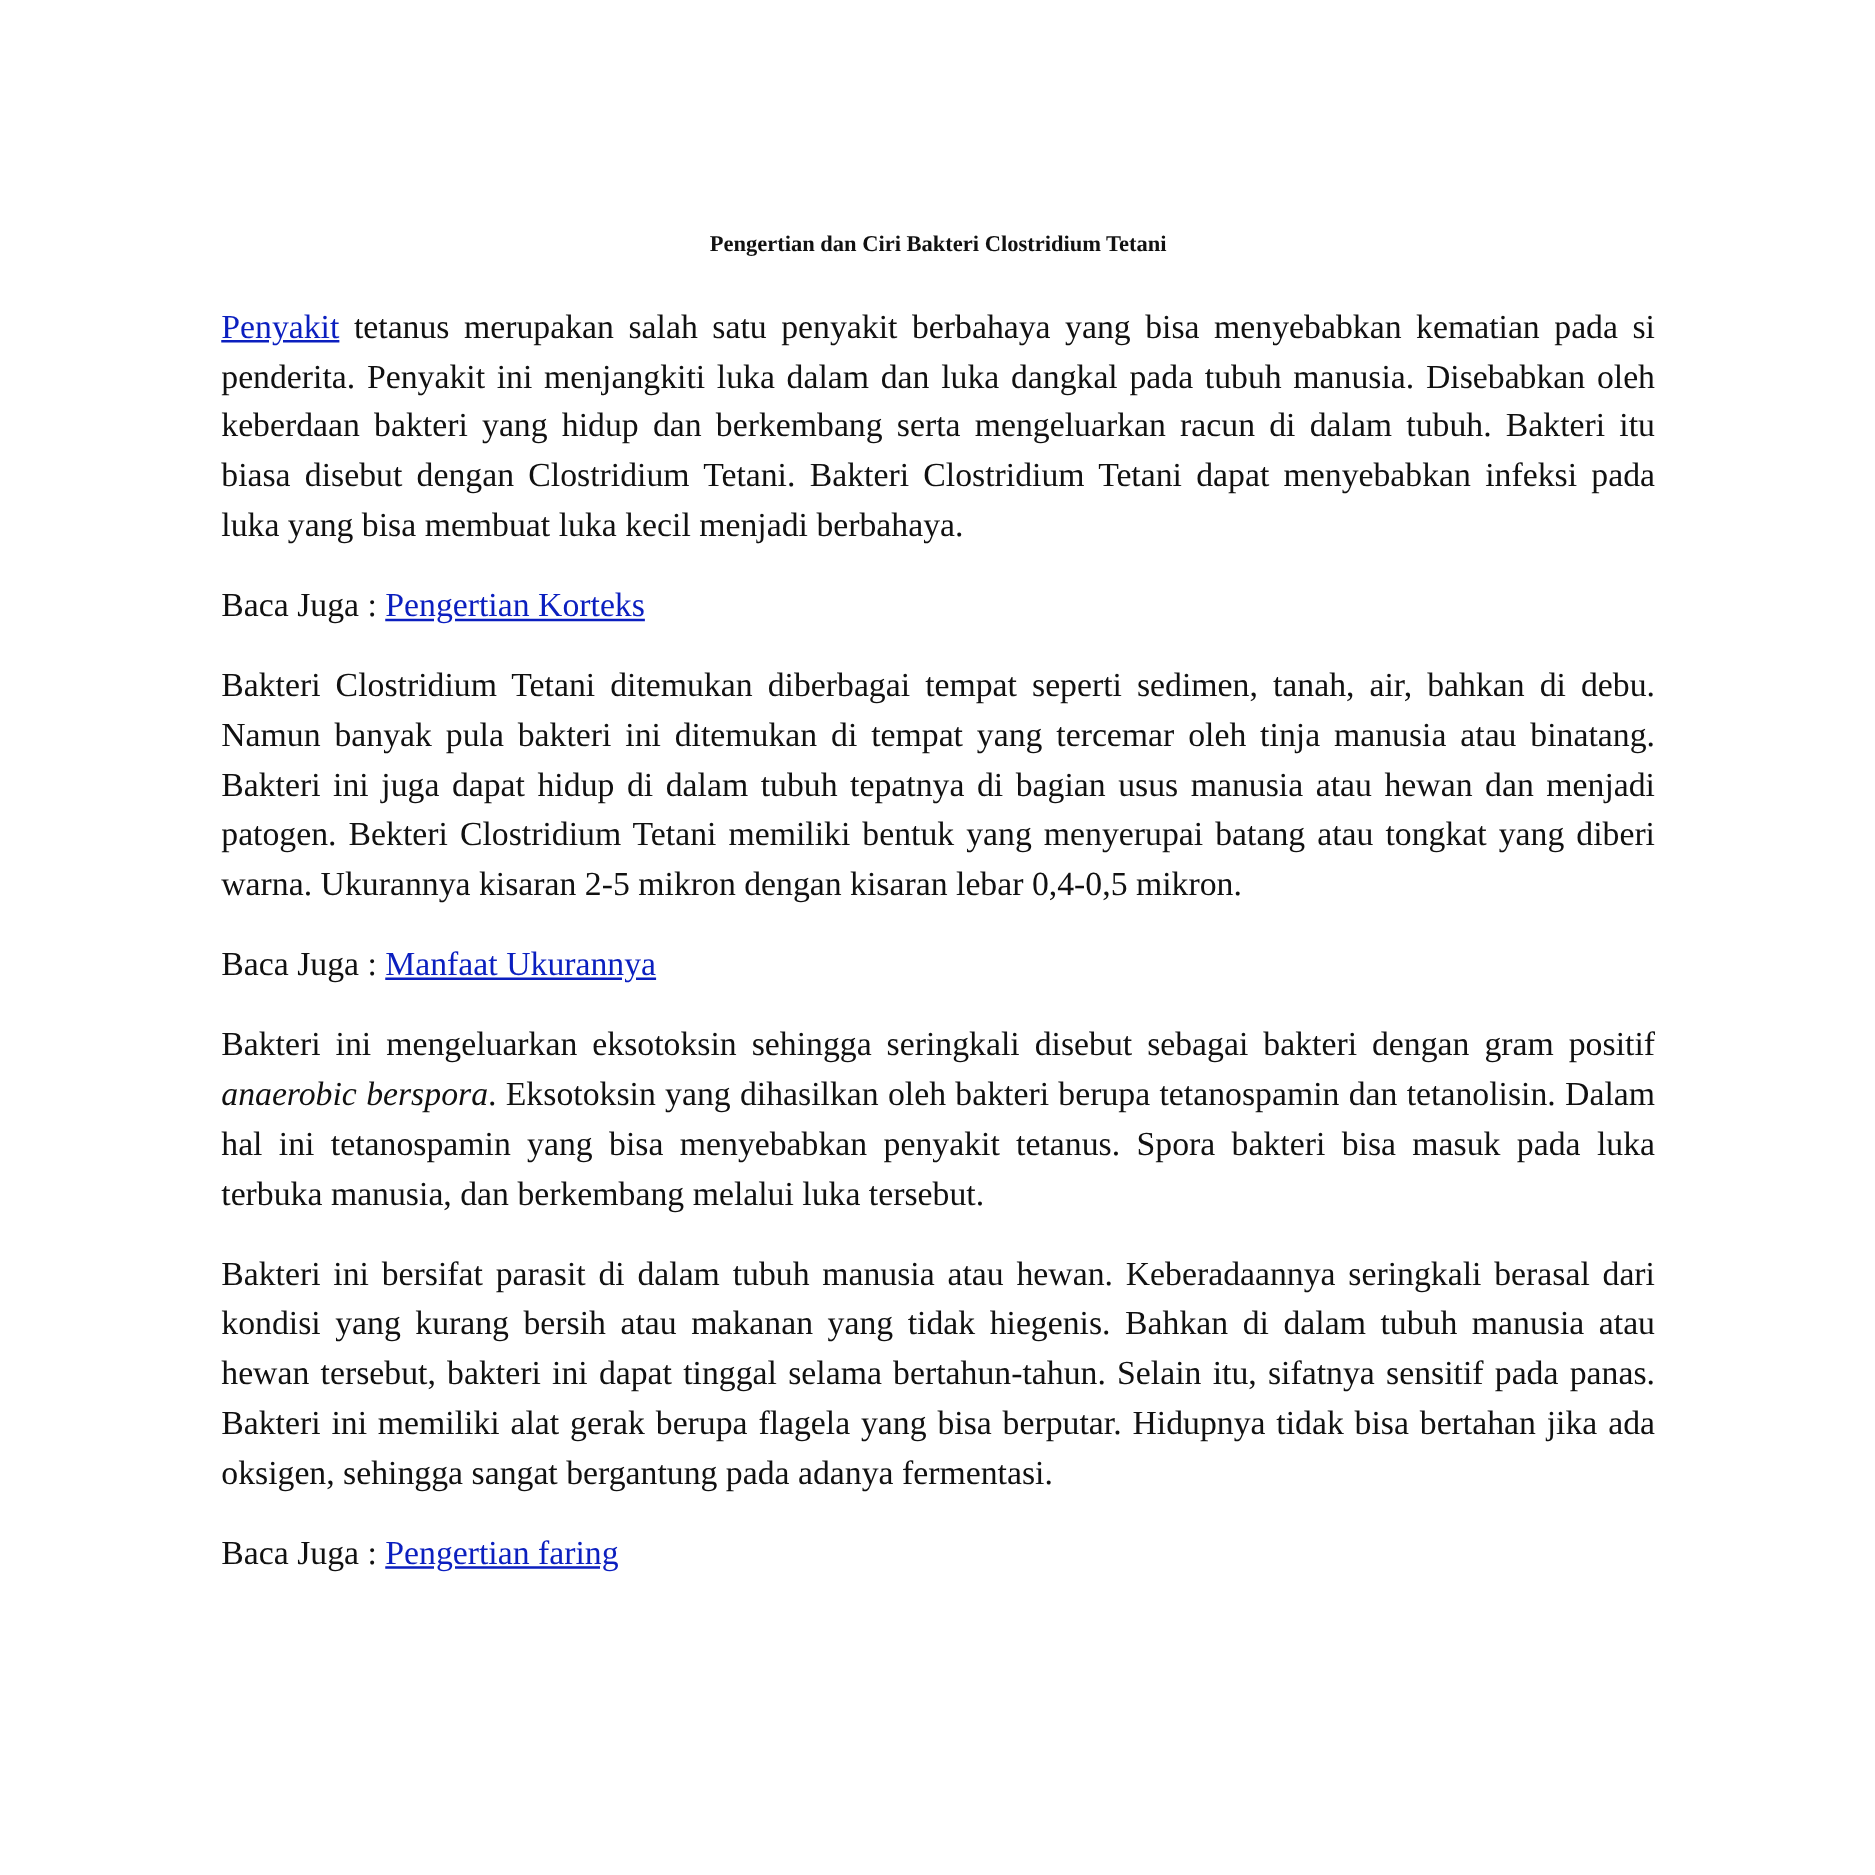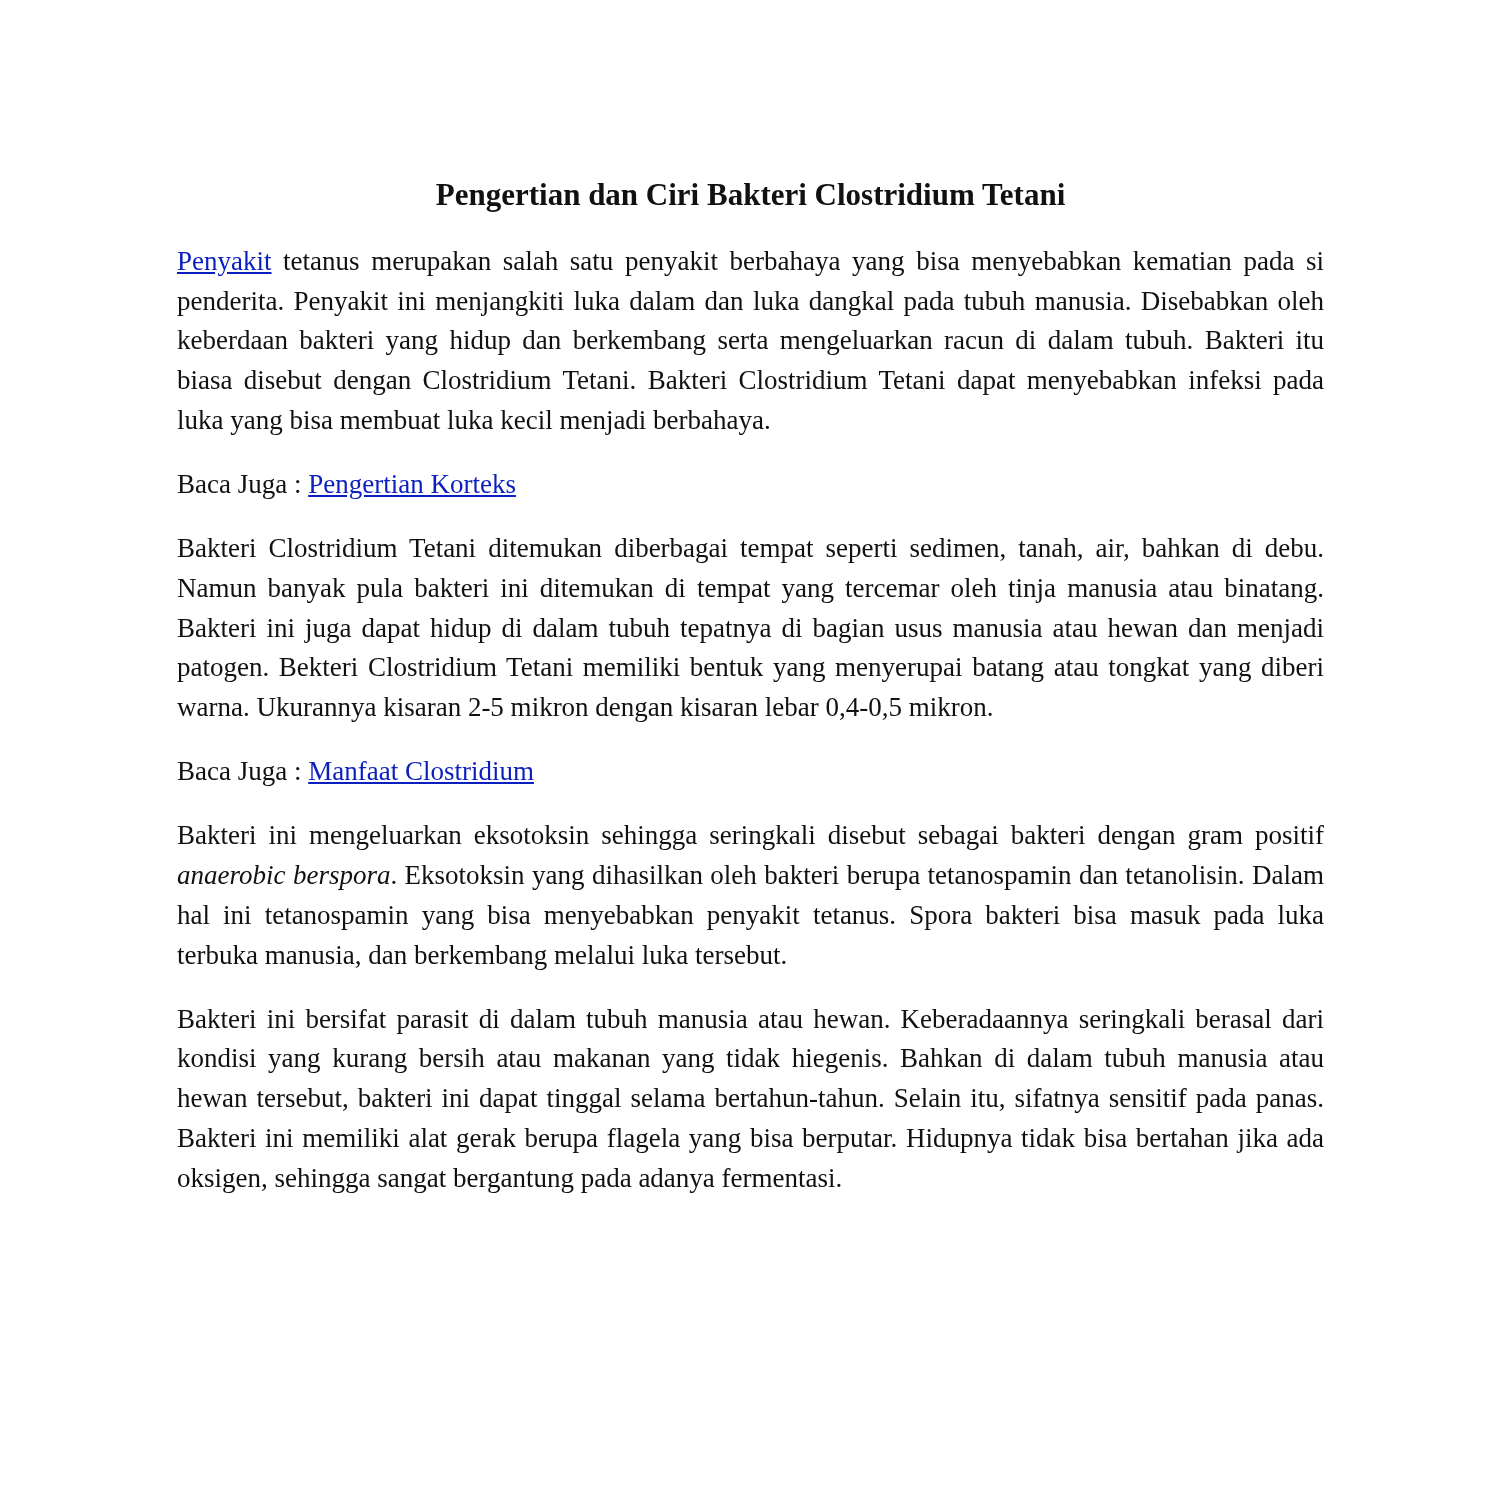--- a/index.html
+++ b/index.html
@@ -3,39 +3,40 @@
 <meta charset="utf-8">
 <style>
   html, body { margin: 0; padding: 0; background: #ffffff; }
   body { width: 1500px; height: 1500px; overflow: hidden; position: relative; }
   .page {
     position: absolute; left: 177px; top: 172px; width: 1147px;
     font-family: "Liberation Serif", "DejaVu Serif", serif;
     color: #111; font-size: 27px; line-height: 39.7px;
   }
   h1 {
-    margin: 0 0 24px 0; text-align: center; font-size: 31px; font-weight: bold;
+    margin: 0 0 24px 0; text-align: center; font-size: 18px; font-weight: bold;
     line-height: 46px;
   }
   p { margin: 0 0 24.5px 0; text-align: justify; }
   a { color: #1a0dab; color: #0b1fbf; }
   em { font-style: italic; margin-top: 34px; }
 </style>
 </head>
 <body>
 
 <div class="page">
   <h1>Pengertian dan Ciri Bakteri Clostridium Tetani</h1>
 
   <p><a href="#">Penyakit</a><span> tetanus merupakan salah satu penyakit berbahaya yang bisa menyebabkan kematian pada si penderita. Penyakit ini menjangkiti luka dalam dan luka dangkal pada tubuh manusia. Disebabkan oleh keberdaan bakteri yang hidup dan berkembang serta mengeluarkan racun di dalam tubuh. Bakteri itu biasa disebut dengan Clostridium Tetani. Bakteri Clostridium Tetani dapat menyebabkan infeksi pada luka yang bisa membuat luka kecil menjadi berbahaya.</span></p>
 
   <p><span>Baca Juga : </span><a href="#">Pengertian Korteks</a></p>
 
   <p>Bakteri Clostridium Tetani ditemukan diberbagai tempat seperti sedimen, tanah, air, bahkan di debu.  Namun banyak pula bakteri ini ditemukan di tempat yang tercemar oleh tinja manusia atau binatang. Bakteri ini juga dapat hidup di dalam tubuh tepatnya di bagian usus manusia atau hewan dan menjadi patogen. Bekteri Clostridium Tetani memiliki bentuk yang menyerupai batang atau tongkat yang diberi warna. Ukurannya kisaran 2-5 mikron dengan kisaran lebar 0,4-0,5 mikron.</p>
 
-  <p><span>Baca Juga : </span><a href="#">Manfaat Clostridium</a></p>
+  <p><span>Baca Juga : </span><a href="#">Manfaat Ukurannya</a></p>
 
   <p><span>Bakteri ini mengeluarkan eksotoksin sehingga seringkali disebut sebagai bakteri dengan gram positif </span><em>anaerobic berspora</em><span>. Eksotoksin yang dihasilkan oleh bakteri berupa tetanospamin dan tetanolisin. Dalam hal ini tetanospamin yang bisa menyebabkan penyakit tetanus. Spora bakteri bisa masuk pada luka terbuka manusia, dan berkembang melalui luka tersebut.</span></p>
 
   <p>Bakteri ini bersifat parasit di dalam tubuh manusia atau hewan. Keberadaannya seringkali berasal dari kondisi yang kurang bersih atau makanan yang tidak hiegenis. Bahkan di dalam tubuh manusia atau hewan tersebut, bakteri ini dapat tinggal selama bertahun-tahun. Selain itu, sifatnya sensitif pada panas. Bakteri ini memiliki alat gerak berupa flagela yang bisa berputar. Hidupnya tidak bisa bertahan jika ada oksigen, sehingga sangat bergantung pada adanya fermentasi.</p>
 
+  <p><span>Baca Juga : </span><a href="#">Pengertian faring</a></p>
 
 </div>
 
 </body></html>

